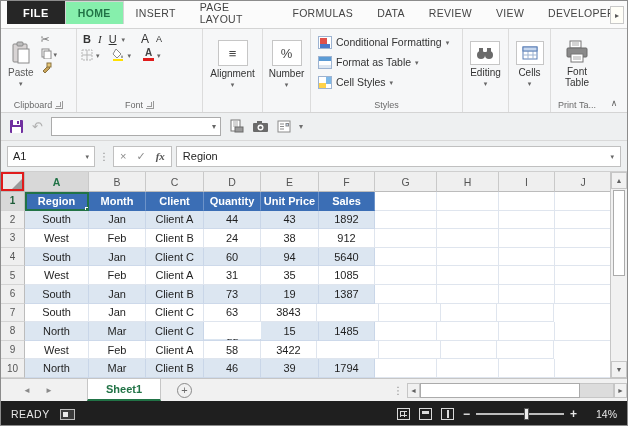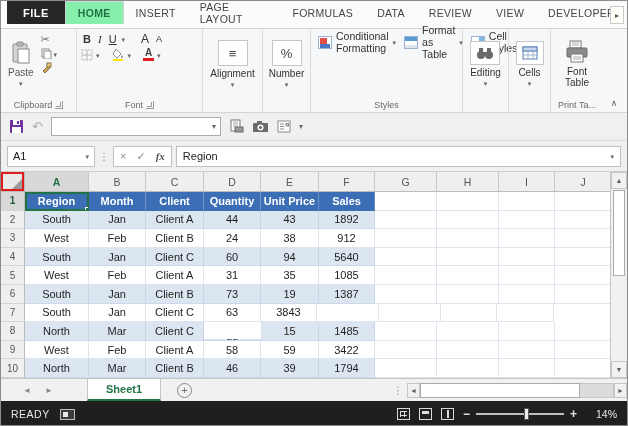--- a/index.html
+++ b/index.html
@@ -250,21 +250,21 @@
         <div class="bigbtn">
           <span class="boxicon">%</span>
           <span class="cap" style="color:#333">Number</span>
           <span class="dd">▾</span>
         </div>
       </div>
       <div class="rlabel"></div>
     </div>
 
     <div class="rgroup" style="width:152px">
-      <div class="rbody" style="padding:4px 2px 0 4px; gap:2px;">
+      <div class="rbody" style="flex-direction:column; padding:4px 2px 0 4px; gap:2px;">
         <div class="styles-item">
           <span class="sicon">
               <i style="background:#e0504a;left:1px;top:1px"></i>
               <i style="background:#4a77c8;left:1px;top:7px;width:10px;height:4px"></i>
             </span>
           <span>Conditional Formatting</span>
           <span class="dd">▾</span>
         </div>
         <div class="styles-item">
           <span class="sicon">
@@ -524,21 +524,20 @@
           <div class="cell plain" style="width: 62px;"></div>
           <div class="cell plain" style="width: 56px;"></div>
           <div class="cell plain" style="width: 57px;"></div>
         </div>
         <div class="grow">
           <div class="rowh">9</div>
           <div class="cell plain" style="width: 64px;">West</div>
           <div class="cell plain" style="width: 57px;">Feb</div>
           <div class="cell plain" style="width: 58px;">Client A</div>
           <div class="cell plain" style="width: 57px;">58</div>
-          <div class="cell plain" style="width: 58px;">59</div>
           <div class="cell plain" style="width: 56px;">3422</div>
           <div class="cell plain" style="width: 62px;"></div>
           <div class="cell plain" style="width: 62px;"></div>
           <div class="cell plain" style="width: 56px;"></div>
           <div class="cell plain" style="width: 57px;"></div>
         </div>
         <div class="grow">
           <div class="rowh">10</div>
           <div class="cell band" style="width: 64px;">North</div>
           <div class="cell band" style="width: 57px;">Mar</div>

